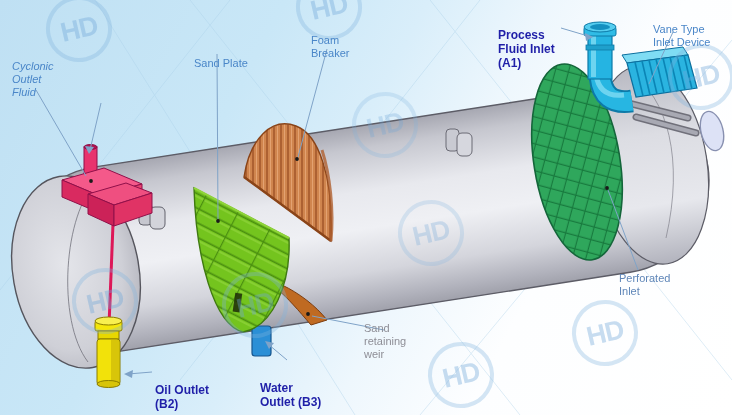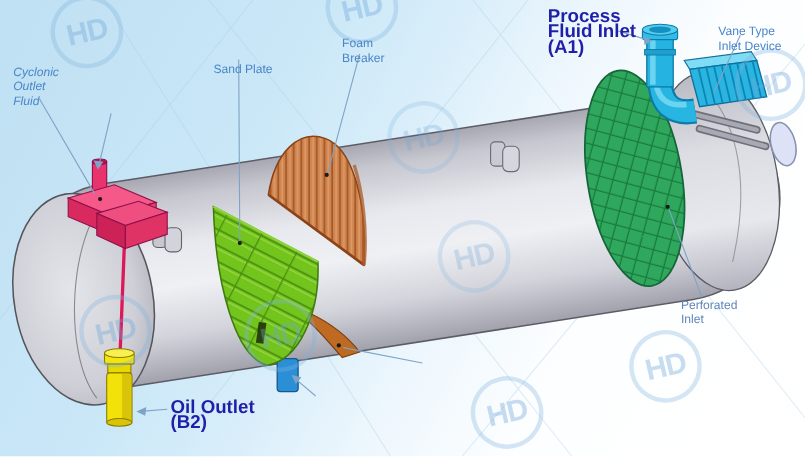--- a/index.html
+++ b/index.html
@@ -4,21 +4,21 @@
 <style>
   html,body{margin:0;padding:0;}
   #stage{
     position:relative;width:732px;height:415px;overflow:hidden;
     font-family:"Liberation Sans",sans-serif;
     background:linear-gradient(118deg,#bfe0f3 0%,#c9e7f7 30%,#d9eefa 45%,#eef7fd 58%,#fdfeff 72%,#ffffff 100%);
   }
   #diagram-svg{position:absolute;left:0;top:0;}
   .lbl{position:absolute;font-size:11px;line-height:13px;white-space:nowrap;}
   .c-blue{color:#4a86c8;margin-top:20px;}
-  .c-bold{color:#1f1fa8;font-weight:bold;font-size:17px;line-height:14px;}
+  .c-bold{color:#1f1fa8;font-weight:bold;font-size:12px;line-height:14px;margin-top:20px;}
   .c-muted{color:#5f86b8;}
   .c-gray{color:#8e8e96;}
   .wm{
     position:absolute;width:58px;height:58px;border:4px solid rgba(128,178,222,.33);
     border-radius:50%;display:flex;align-items:center;justify-content:center;
     font-weight:bold;font-size:27px;letter-spacing:-1px;color:rgba(110,165,215,.38);
     transform:rotate(-13deg);
   }
 </style>
 </head>
@@ -242,14 +242,23 @@
     <div>Inlet Device</div>
   </div>
   <div class="lbl c-muted" style="left:619px;top:272px;">
     <div>Perforated</div>
     <div>Inlet</div>
   </div>
   <div class="lbl c-bold" style="left:155px;top:363px;">
     <div>Oil Outlet</div>
     <div>(B2)</div>
   </div>
+  <div class="lbl c-bold" style="left:260px;top:361px;">
+    <div>Water</div>
+    <div>Outlet (B3)</div>
+  </div>
+  <div class="lbl c-gray" style="left:364px;top:322px;">
+    <div>Sand</div>
+    <div>retaining</div>
+    <div>weir</div>
+  </div>
 
 </div>
 
 </body></html>

